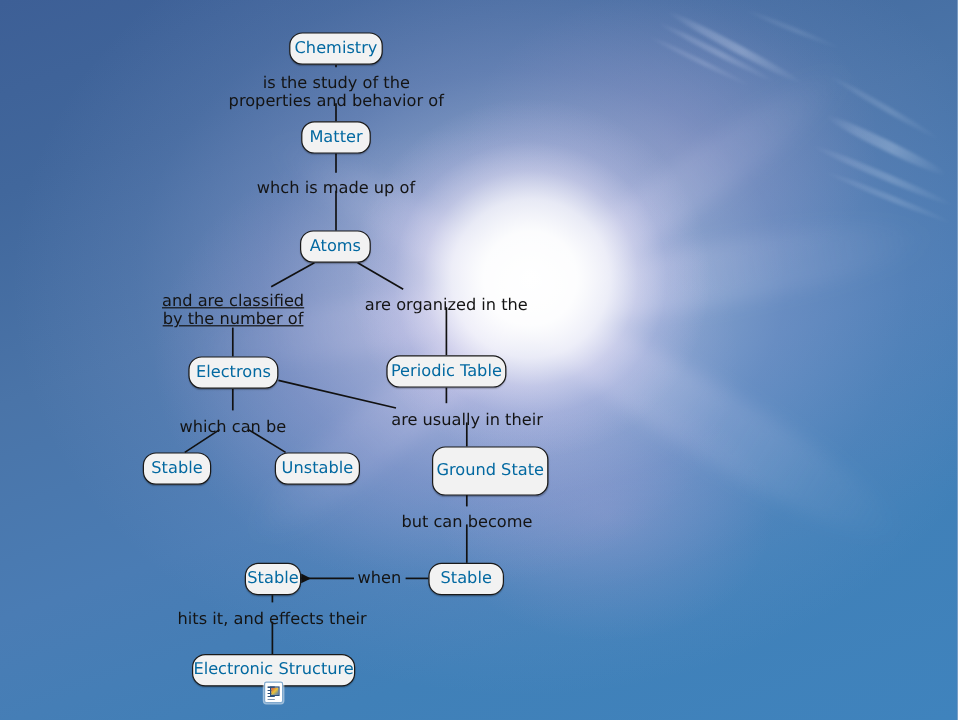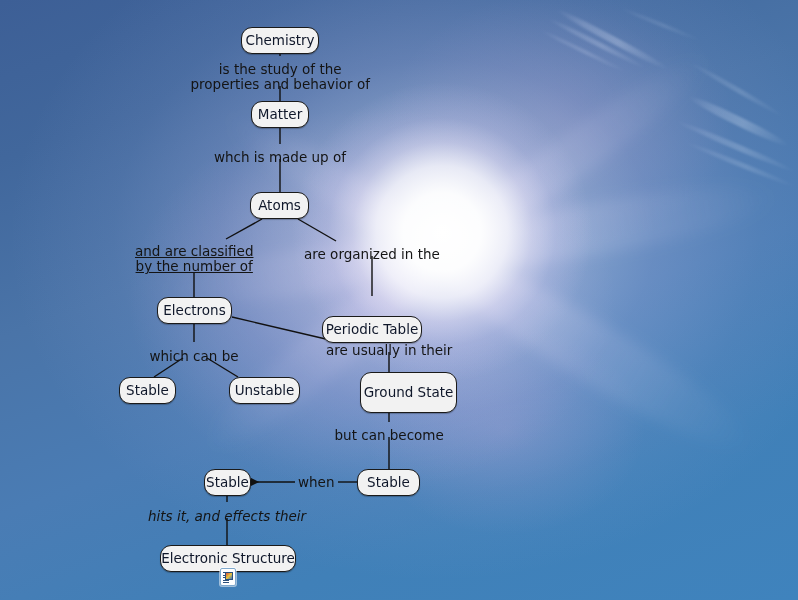--- a/index.html
+++ b/index.html
@@ -105,21 +105,21 @@
     height: 600px;
     pointer-events: none;
   }
 
   .node {
     position: absolute;
     box-sizing: border-box;
     background: #f2f2f2;
     border: 1.4px solid #1a1a1a;
     border-radius: 11px;
-    color: #0f172a;
+    color: #0369a1;
     font-size: 13.5px;
     line-height: 1;
     display: flex;
     align-items: center;
     justify-content: center;
     white-space: nowrap;
     box-shadow: 0 1px 1px rgba(0,0,0,0.25);
     cursor: default;
   }
 
@@ -228,37 +228,37 @@
       <div class="link-label" style="left: 190.5px; top: 62px;">is the study of the
 properties and behavior of</div>
       <div class="link-label" style="left: 214px; top: 150px;">whch is made up of</div>
       <div class="link-label" style="left: 135px; top: 244px; text-decoration: underline;">and are classified
 by the number of</div>
       <div class="link-label" style="left: 304px; top: 247px;">are organized in the</div>
       <div class="link-label" style="left: 149.5px; top: 349px;">which can be</div>
       <div class="link-label" style="left: 326px; top: 343px;">are usually in their</div>
       <div class="link-label" style="left: 334.5px; top: 428px;">but can become</div>
       <div class="link-label" style="left: 298px; top: 475px; text-align: right;">when</div>
-      <div class="link-label" style="left: 148px; top: 509px; font-style: italic;">hits it, and effects their</div>
+      <div class="link-label" style="left: 148px; top: 509px;">hits it, and effects their</div>
     </div>
 
   <div id="node-layer">
       <div class="node" style="left: 241px; top: 27px; width: 78px; height: 27px;">
         <span>Chemistry</span>
       </div>
       <div class="node" style="left: 251px; top: 101px; width: 58px; height: 27px;">
         <span>Matter</span>
       </div>
       <div class="node" style="left: 250px; top: 192px; width: 59px; height: 27px;">
         <span>Atoms</span>
       </div>
       <div class="node" style="left: 157px; top: 297px; width: 75px; height: 27px;">
         <span>Electrons</span>
       </div>
-      <div class="node" style="left: 322px; top: 296px; width: 100px; height: 27px; margin-top: 20px;">
+      <div class="node" style="left: 322px; top: 296px; width: 100px; height: 27px;">
         <span>Periodic Table</span>
       </div>
       <div class="node" style="left: 119px; top: 377px; width: 57px; height: 27px; text-align: right;">
         <span>Stable</span>
       </div>
       <div class="node" style="left: 211px; top: 377px; width: 71px; height: 27px; margin-left: 18px;">
         <span>Unstable</span>
       </div>
       <div class="node" style="left: 360px; top: 372px; width: 97px; height: 41px;">
         <span>Ground State</span>

